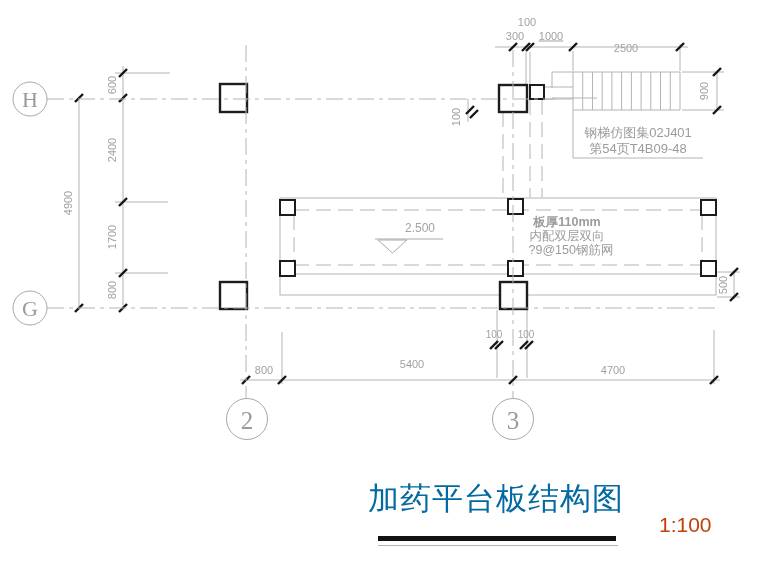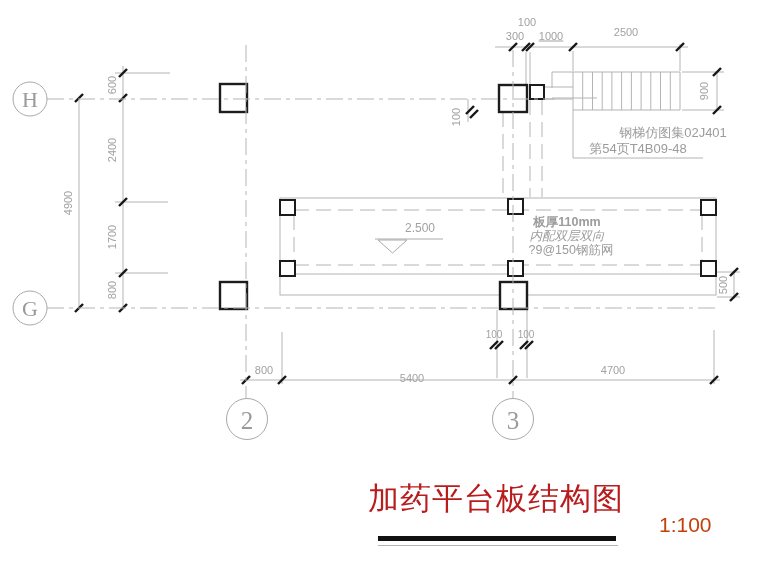--- a/index.html
+++ b/index.html
@@ -11,21 +11,21 @@
     position:absolute;color:#a2a2a2;font-size:11px;white-space:nowrap;
     transform:translate(-50%,-50%);line-height:1;
   }
   .rot{transform:translate(-50%,-50%) rotate(-90deg);}
   .cjk{color:#9c9c9c;}
   .axis{
     position:absolute;color:#9a9a9a;font-family:"Liberation Serif","DejaVu Serif",serif;
     transform:translate(-50%,-50%);line-height:1;
   }
   #title-text{
-    position:absolute;left:368px;top:478px;width:250px;color:#b91c1c;
+    position:absolute;left:368px;top:478px;width:250px;color:#0369a1;
     font-size:31px;letter-spacing:1px;white-space:nowrap;
   }
   #title-underline{position:absolute;left:378px;top:536px;width:238px;height:5px;background:#111;}
   #title-underline2{position:absolute;left:378px;top:545px;width:240px;height:1px;background:#b4b4b4;}
   #scale-text{position:absolute;left:659px;top:513px;color:#c2410c;font-size:21px;}
   svg{position:absolute;left:0;top:0;}
 </style>
 </head>
 <body>
 
@@ -186,39 +186,39 @@
 
   <div class="lbl rot" style="left:112px;top:85px;">600</div>
   <div class="lbl rot" style="left:112px;top:150px;">2400</div>
   <div class="lbl rot" style="left:112px;top:237px;">1700</div>
   <div class="lbl rot" style="left:112px;top:290px;">800</div>
   <div class="lbl rot" style="left:68px;top:203px;">4900</div>
 
   <div class="lbl" style="left:527px;top:22px;">100</div>
   <div class="lbl" style="left:515px;top:36px;">300</div>
   <div class="lbl" style="left:551px;top:36px;text-decoration:underline;">1000</div>
-  <div class="lbl" style="left:626px;top:32px;">2500</div>
+  <div class="lbl" style="left:626px;top:48px;">2500</div>
 
   <div class="lbl rot" style="left:704px;top:91px;">900</div>
   <div class="lbl rot" style="left:723px;top:285px;">500</div>
   <div class="lbl rot" style="left:456px;top:117px;">100</div>
 
   <div class="lbl" style="left:264px;top:370px;">800</div>
-  <div class="lbl" style="left:398px;top:378px;padding-left:28px;">5400</div>
+  <div class="lbl" style="left:398px;top:364px;padding-left:28px;">5400</div>
   <div class="lbl" style="left:613px;top:370px;">4700</div>
   <div class="lbl" style="left:494px;top:335px;font-size:10px;">100</div>
   <div class="lbl" style="left:526px;top:335px;font-size:10px;">100</div>
 
   <div class="lbl" style="left:420px;top:228px;font-size:12px;">2.500</div>
 
-  <div class="lbl cjk" style="left:638px;top:132px;font-size:13px;transform:translate(-50%,-50%);margin-left:35px;">钢梯仿图集02J401</div>
+  <div class="lbl cjk" style="left:638px;top:132px;font-size:13px;transform:translate(-50%,-50%);">钢梯仿图集02J401</div>
   <div class="lbl cjk" style="left:638px;top:148px;font-size:13px;transform:translate(-50%,-50%);">第54页T4B09-48</div>
 
   <div class="lbl cjk" style="left:567px;top:222px;font-size:12.5px;font-weight:bold;">板厚110mm</div>
-  <div class="lbl cjk" style="left:567px;top:236px;font-size:12.5px;font-style:italic;">内配双层双向</div>
+  <div class="lbl cjk" style="left:567px;top:236px;font-size:12.5px;">内配双层双向</div>
   <div class="lbl cjk" style="left:571px;top:250px;font-size:12.5px;">?9@150钢筋网</div>
 
   <div id="title-text">加药平台板结构图</div>
   <div id="title-underline"></div>
   <div id="title-underline2"></div>
   <div id="scale-text">1:100</div>
 
 </div>
 
 </body></html>

